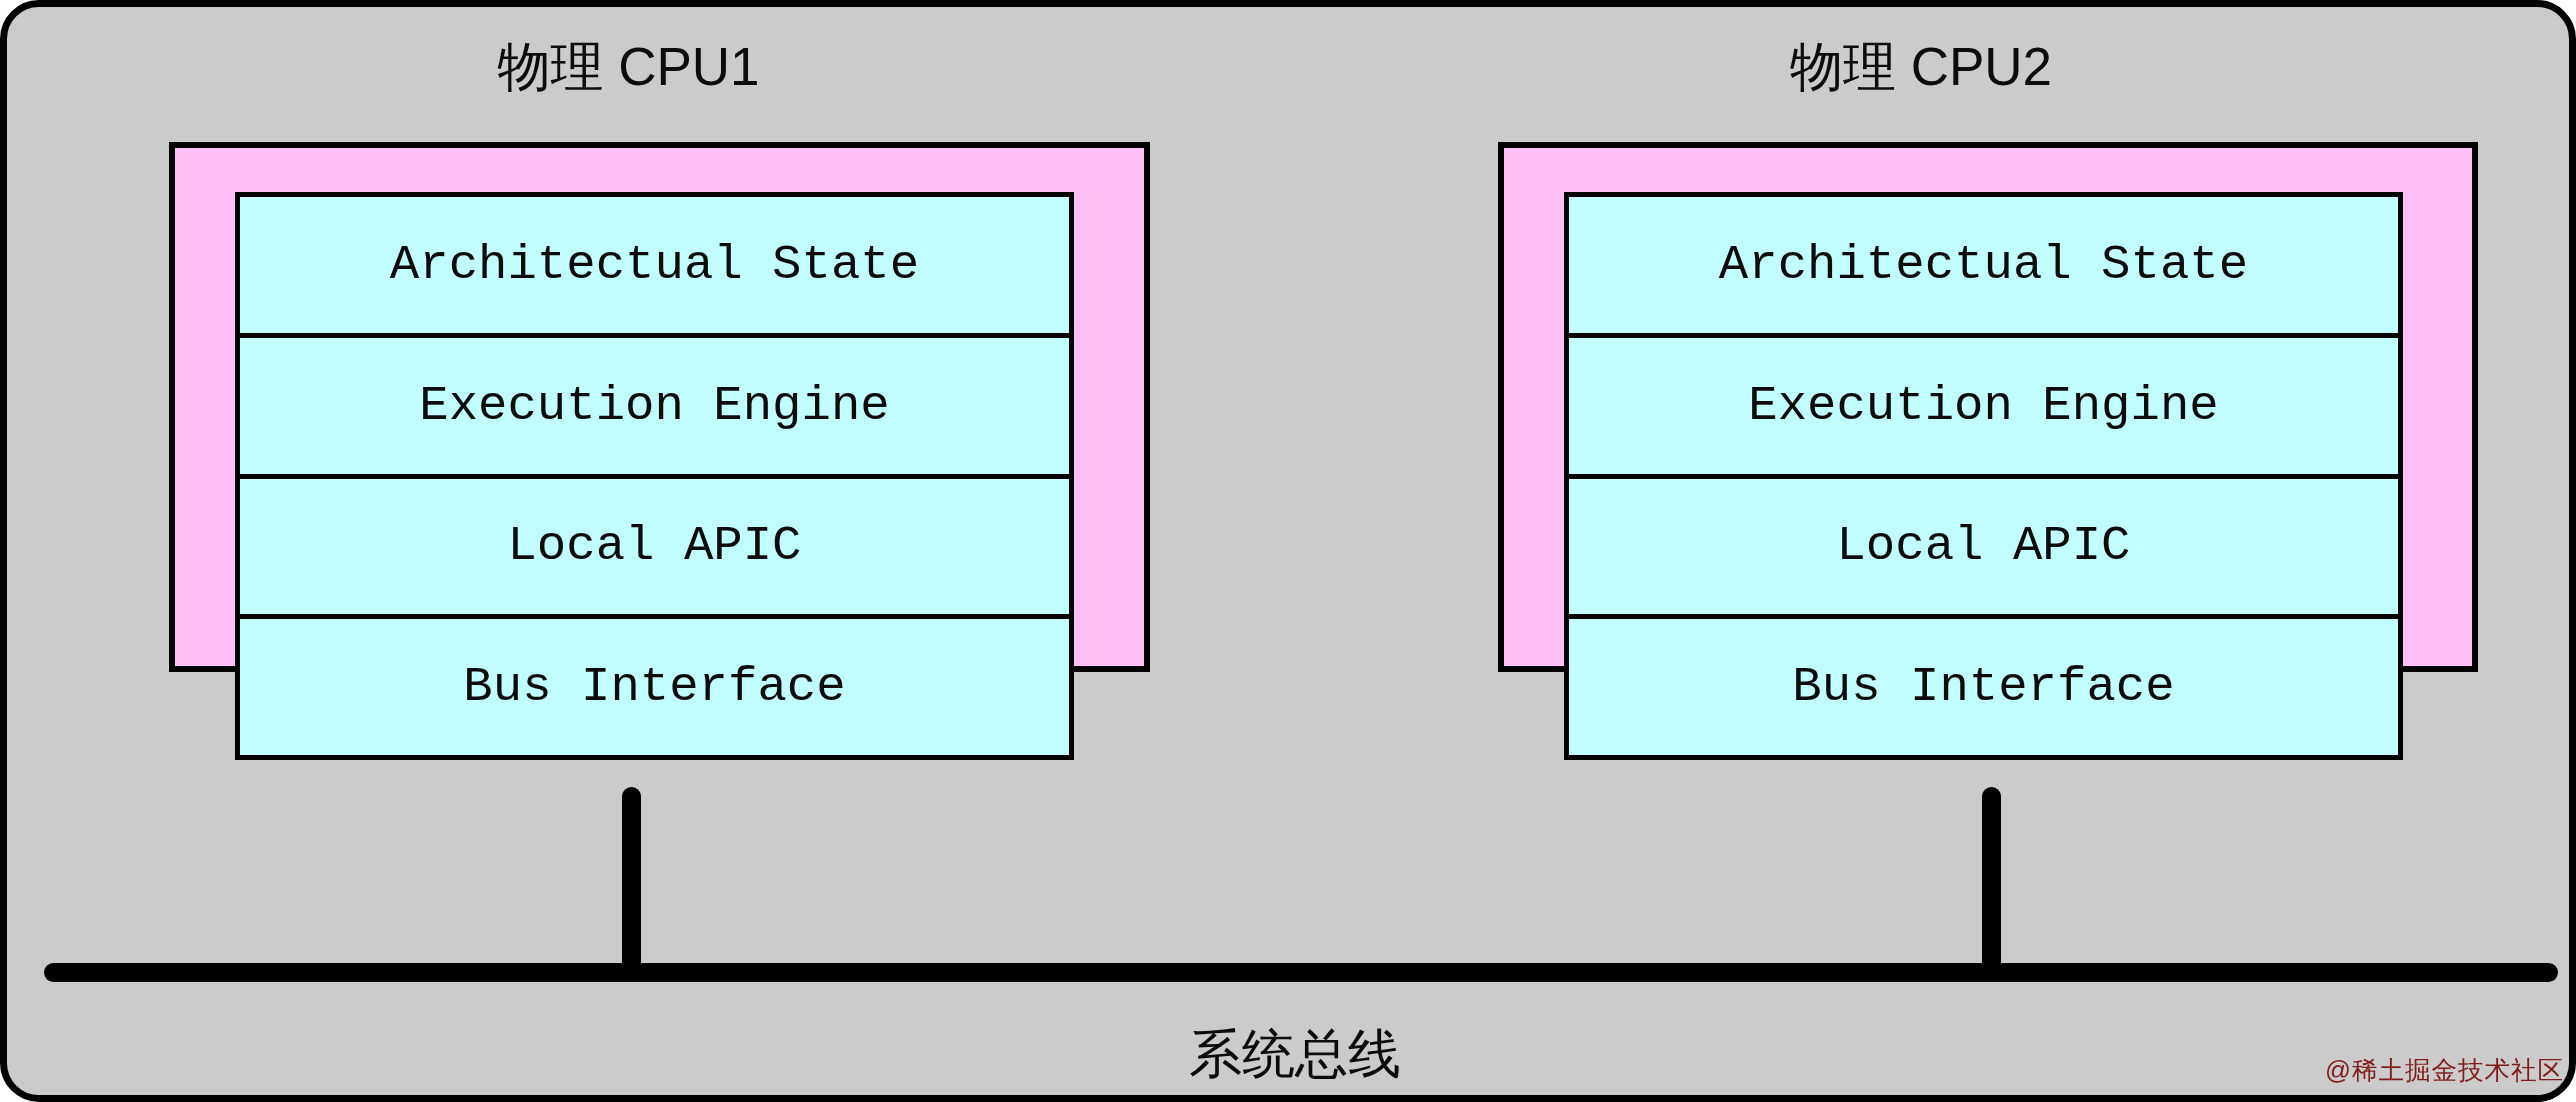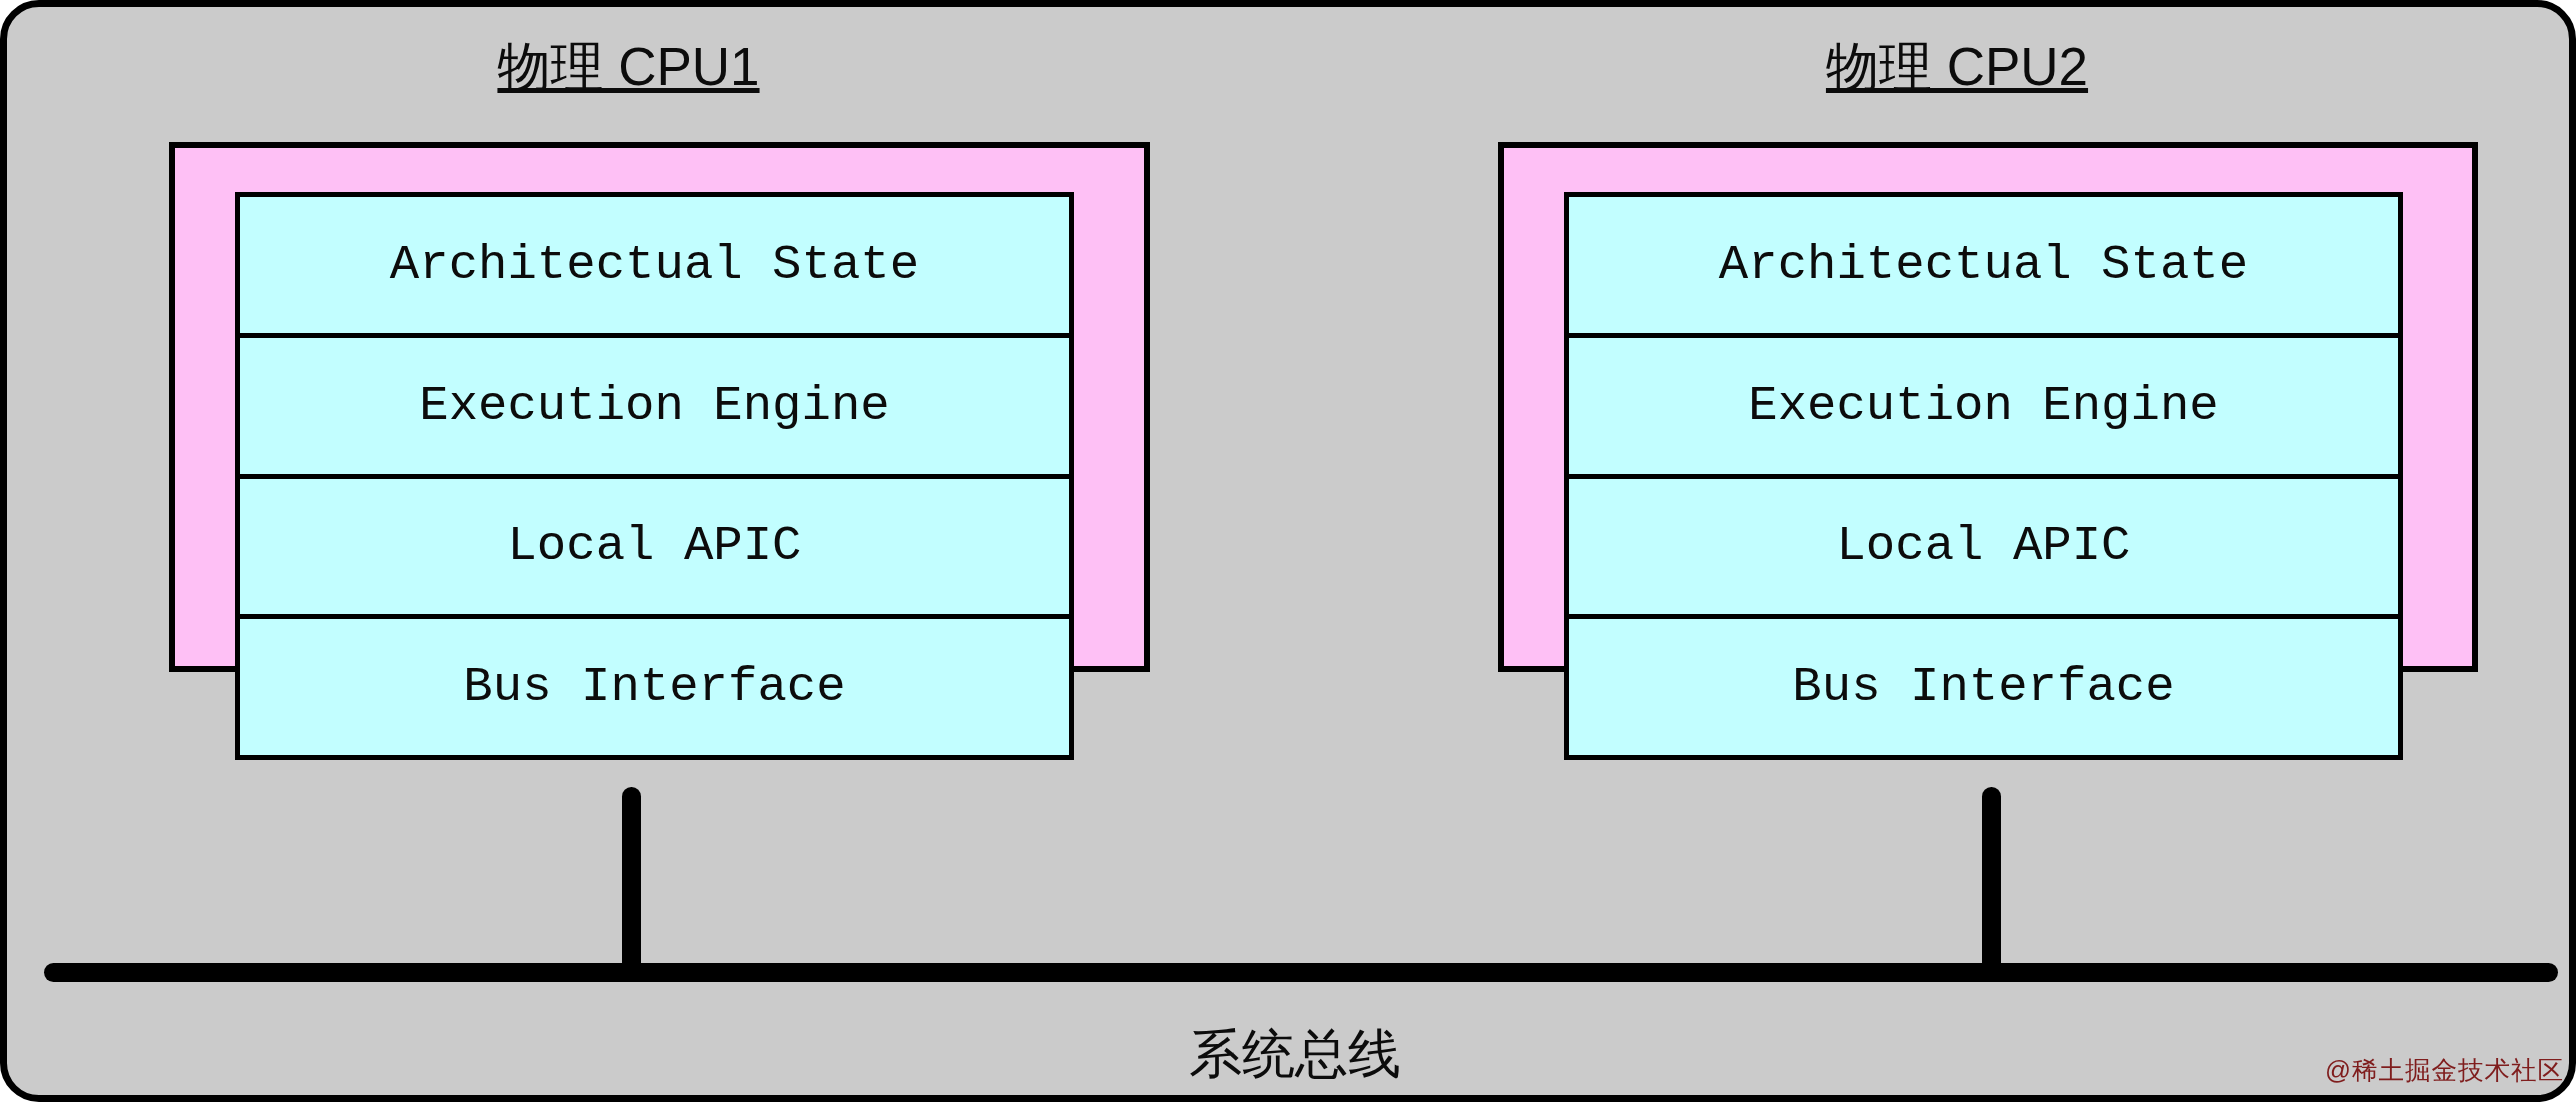--- a/index.html
+++ b/index.html
@@ -27,24 +27,23 @@
   .cpu-title {
     position: absolute;
     top: 29px;
     height: 61px;
     line-height: 61px;
     text-align: center;
     font-size: 53px;
     color: #0c0c0c;
     transform: translateX(-31px);
     white-space: nowrap;
-    text-decoration: underline;
   }
   .t1 { left: 162px; width: 981px; }
-  .t2 { left: 1491px; width: 980px; text-align: center; }
+  .t2 { left: 1455px; width: 980px; text-align: center; }
 
   .cpu-module {
     position: absolute;
     top: 135px;
     height: 530px;
     box-sizing: border-box;
     background: var(--module-fill, #fec0f5);
     border: 6px solid var(--line, #000000);
     font-family: Liberation Mono, monospace;
   }

